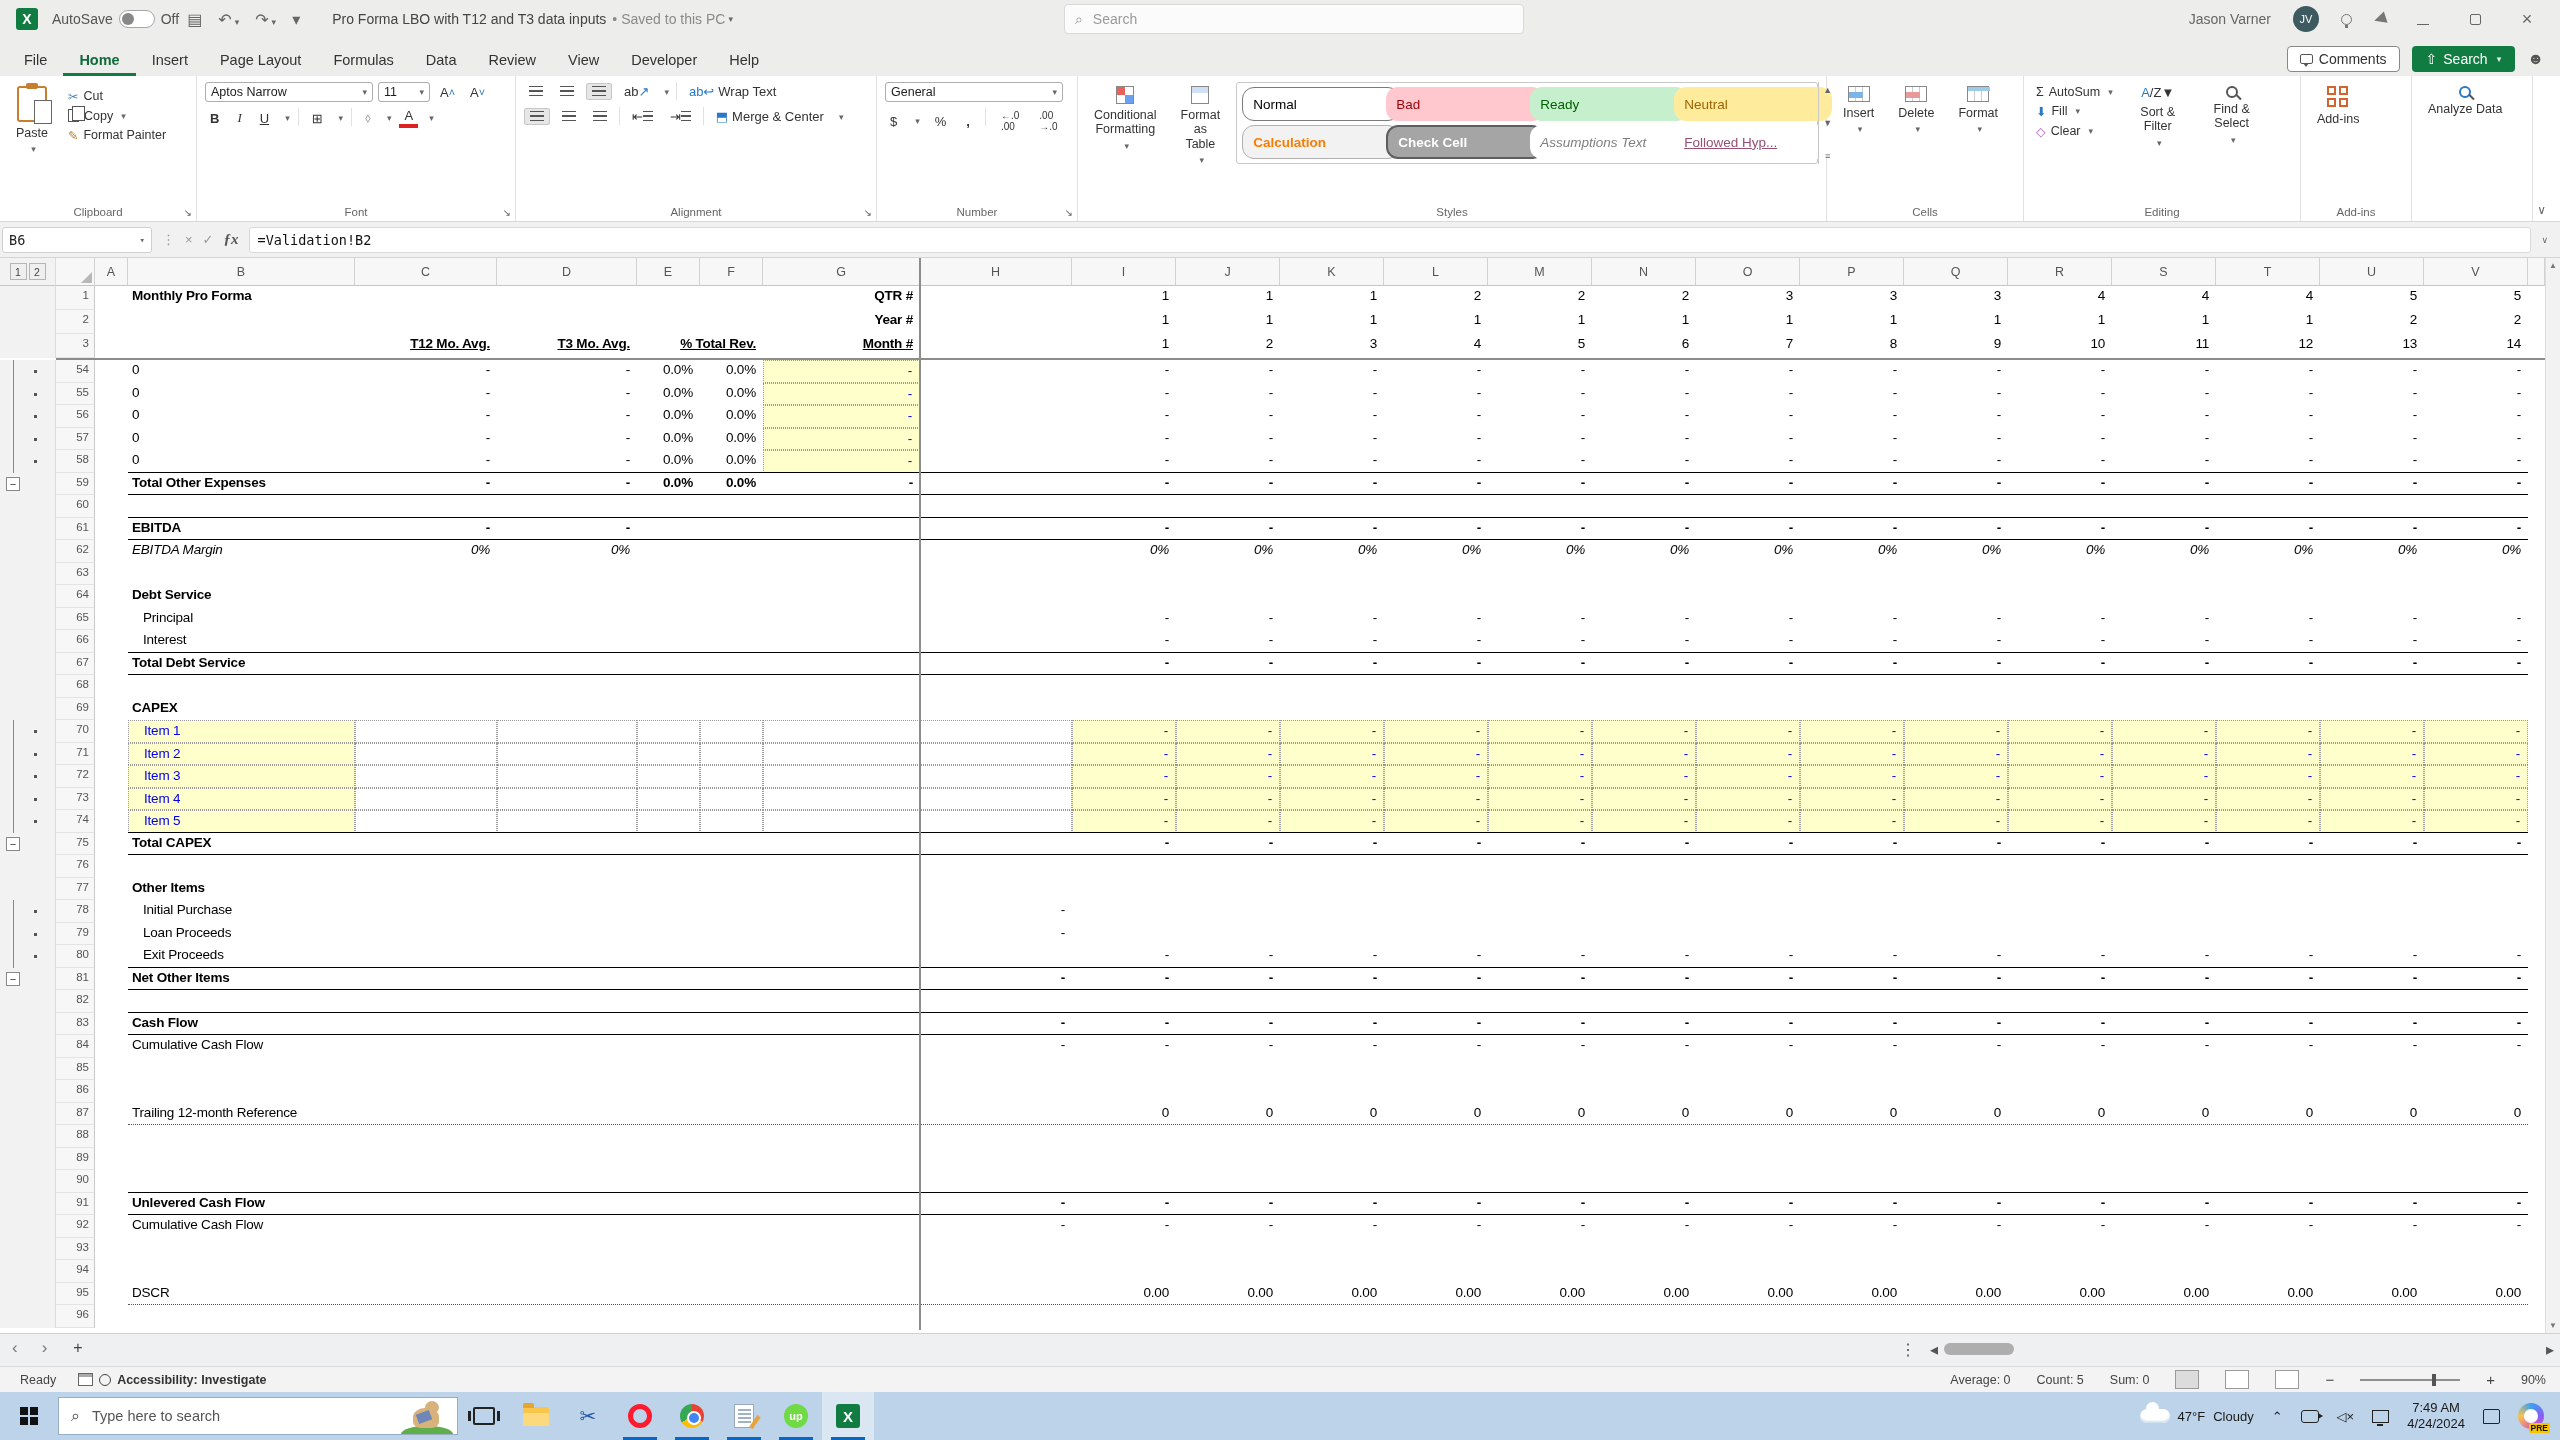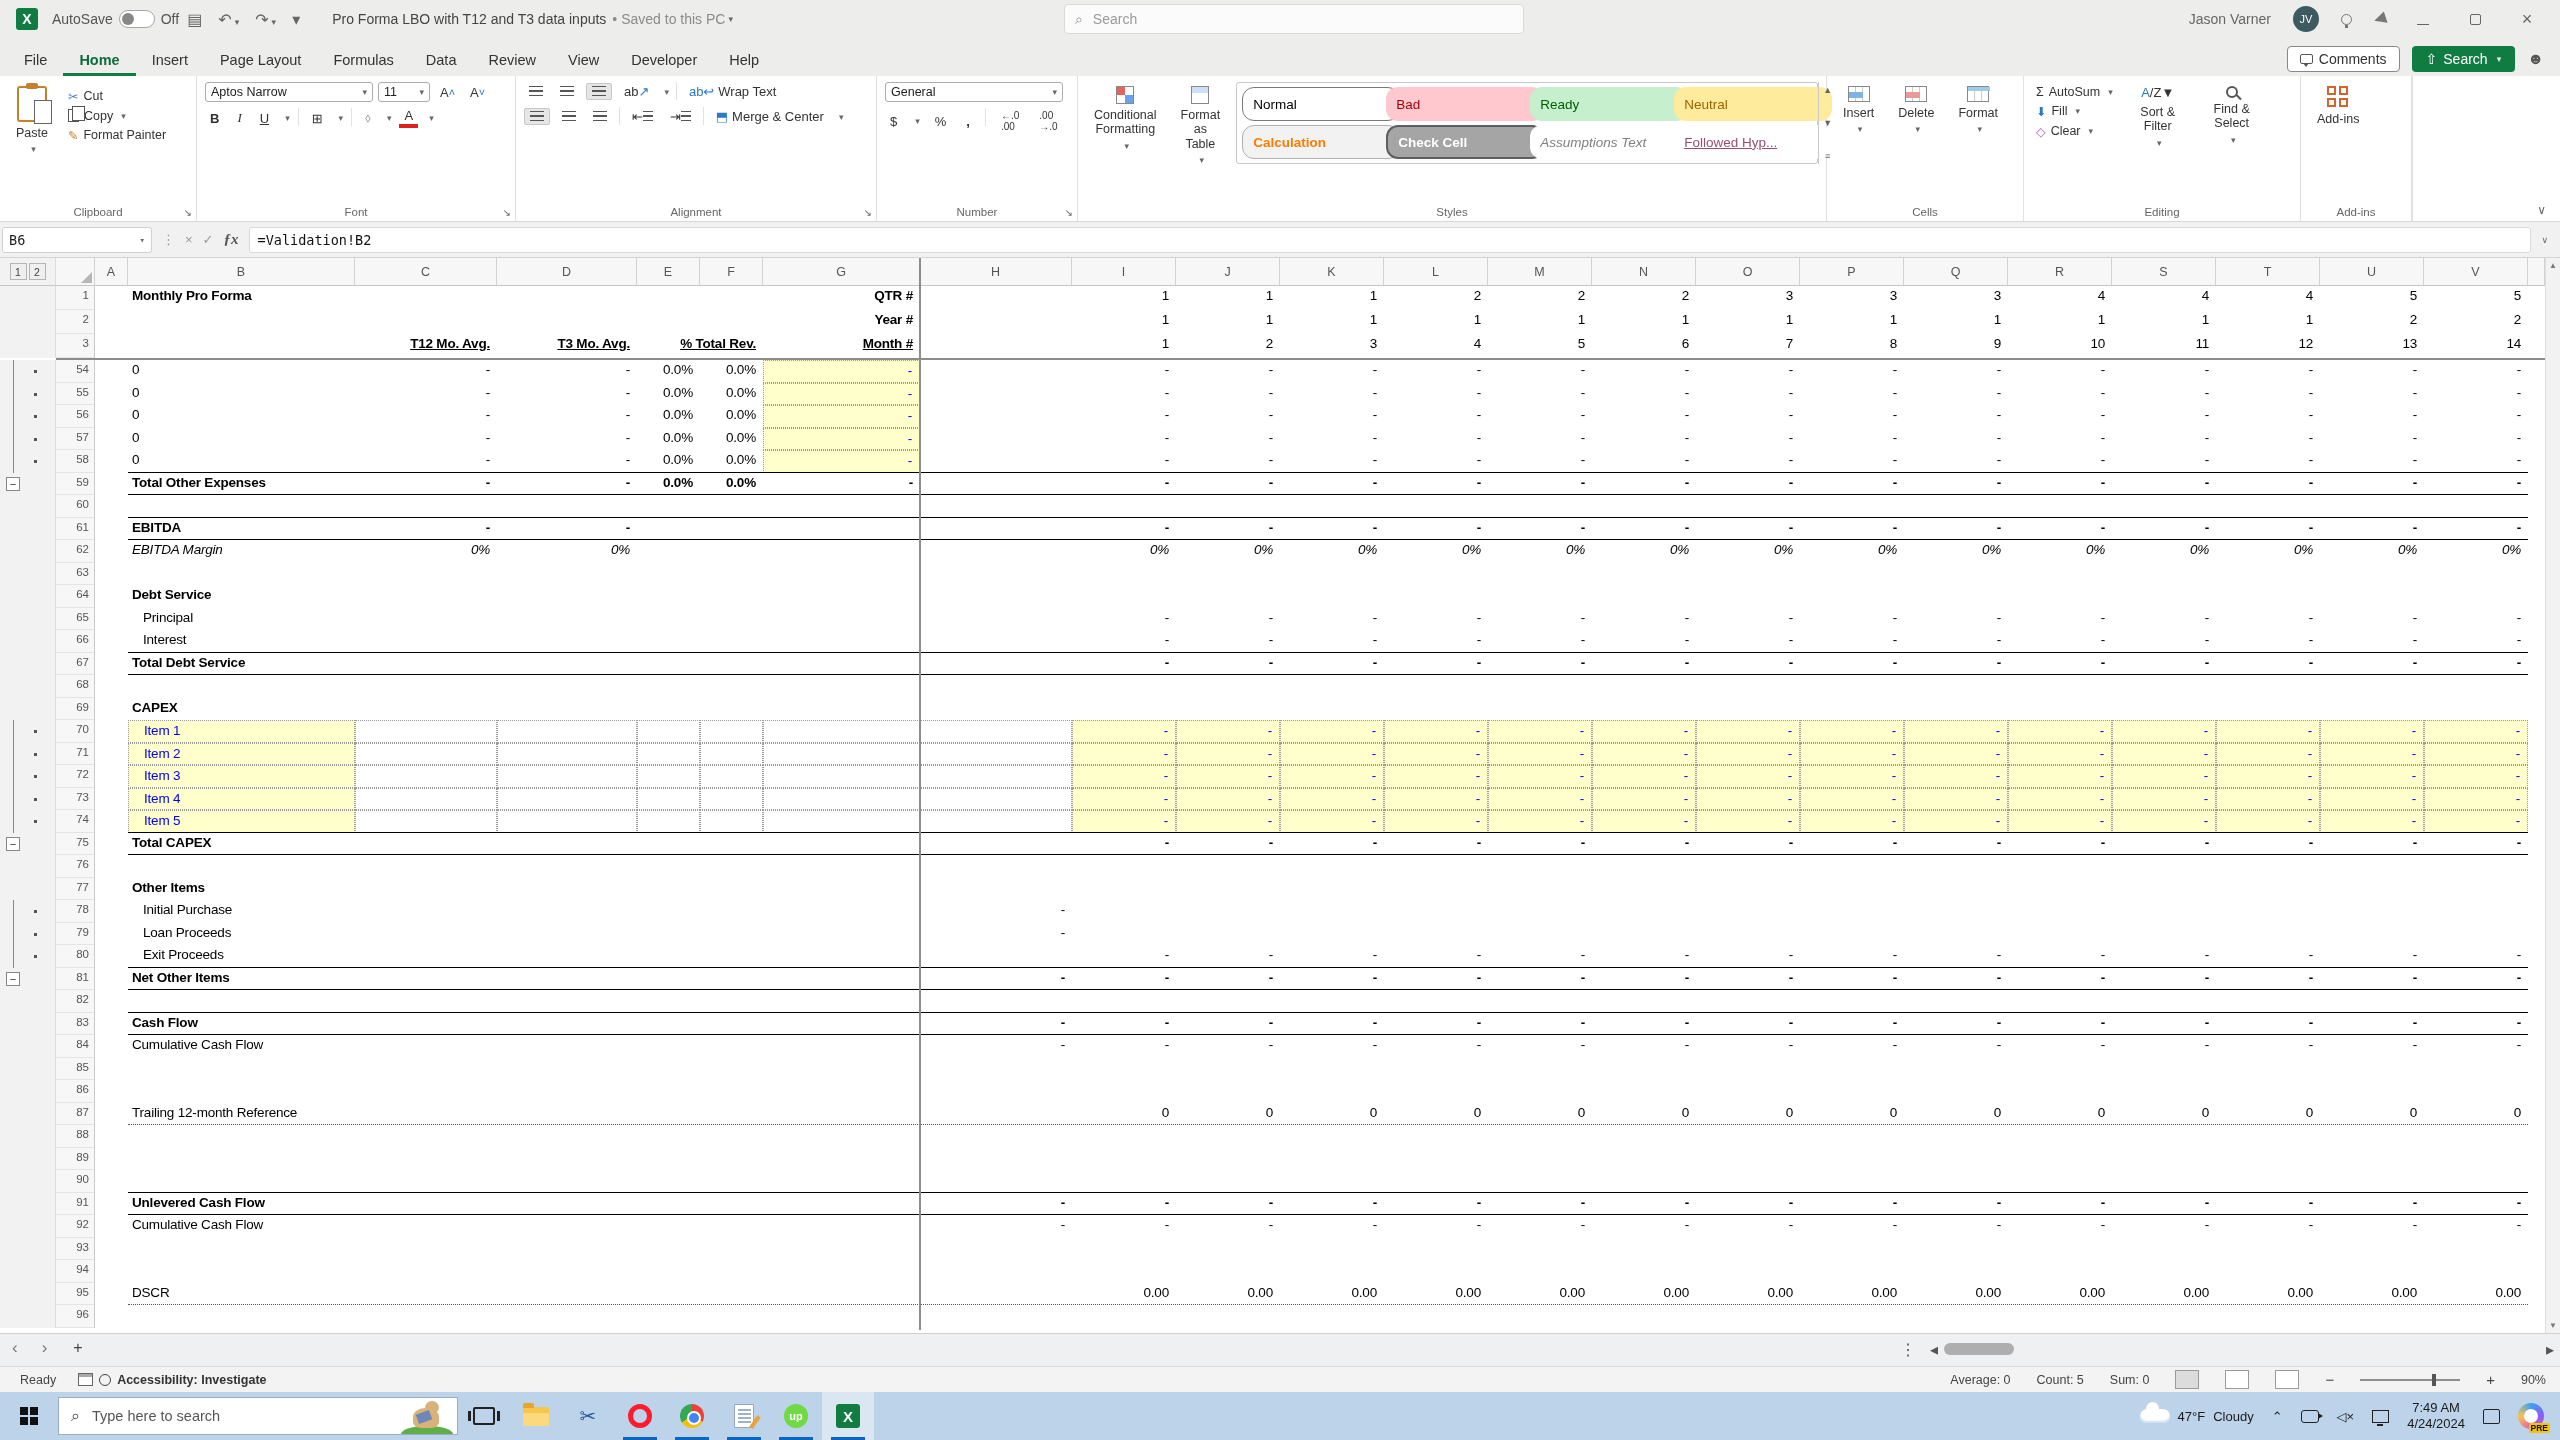--- a/index.html
+++ b/index.html
@@ -465,20 +465,26 @@
           <i></i>
           <i></i>
           <i></i>
         </span>
       <span>Add-ins</span>
     </div>
     <span class="glabel">Add-ins</span>
   </div>
   <div class="vsep"></div>
 
+  <div class="rgroup" style="width:120px">
+    <div class="bigbtn">
+      <span class="mag" style="border-color:#2b78c6"></span>
+      <span>Analyze Data</span>
+    </div>
+  </div>
   <div class="vsep"></div>
 
   <span class="ribcollapse">∨</span>
 </div>
 
 <div id="fbar" class="abs">
   <span class="namebox">
       <span>B6</span>
       <span class="dd" style="margin-left:auto">▾</span>
     </span>

